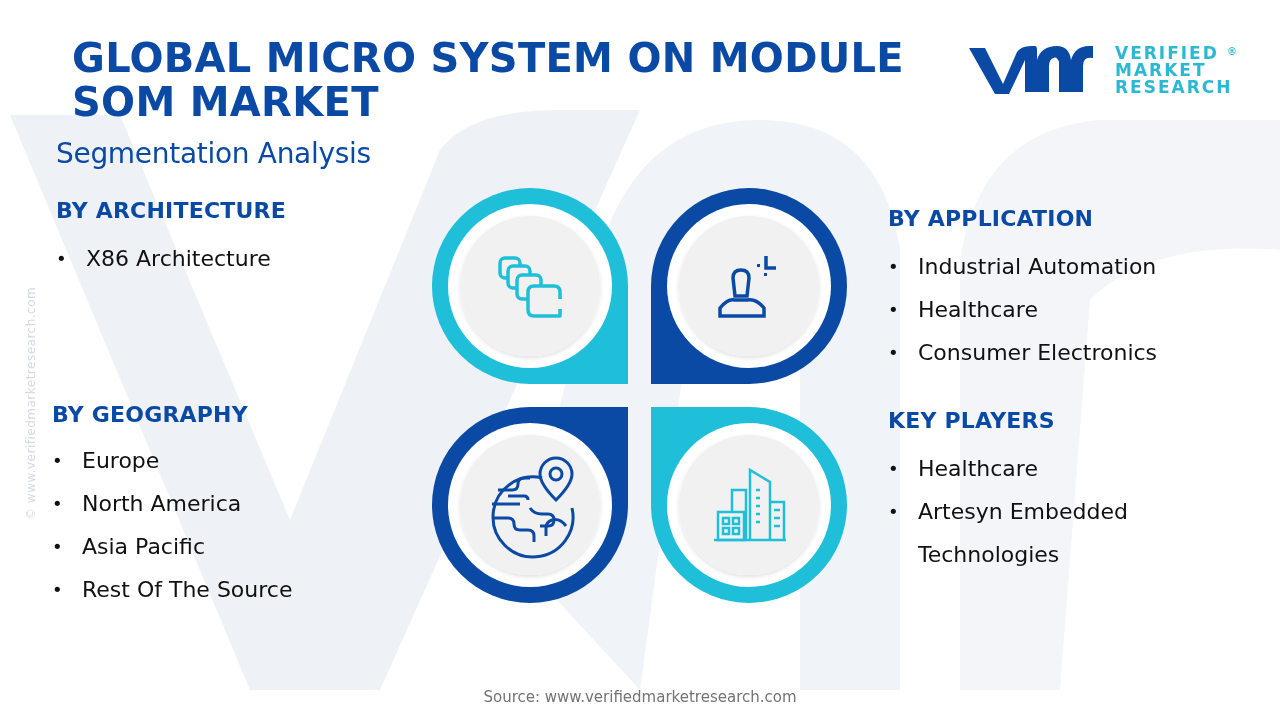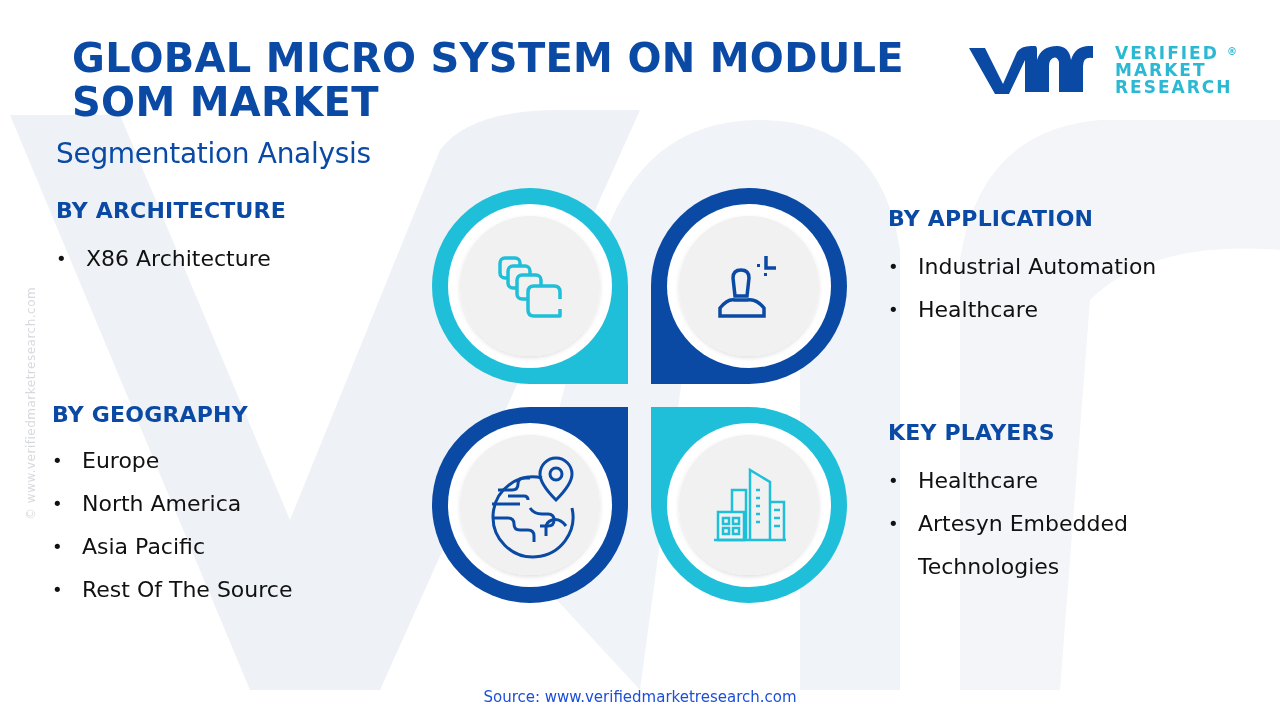--- a/index.html
+++ b/index.html
@@ -9,21 +9,21 @@
   .subtitle { position:absolute; left:56px; top:137px; font-size:28px; color:#0a4aa5; z-index:2; letter-spacing:-0.3px; }
   .logo { position:absolute; left:965px; top:40px; z-index:2; display:flex; align-items:center; }
   .logo-text { margin-left:20px; color:#2bb8d2; font-size:17px; line-height:17px; letter-spacing:2px; font-weight:bold; }
   .logo-reg { position:absolute; left:260px; top:-2px; font-size:10px; color:#2bb8d2; }
   .seg { position:absolute; z-index:2; }
   .seg h3 { margin:0; font-size:22px; font-weight:bold; color:#0a4aa5; letter-spacing:0.2px; }
   .seg ul { list-style:none; margin:0; padding:0; }
   .seg li { position:relative; padding-left:30px; font-size:22px; color:#111; line-height:43px; }
   .seg li::before { content:"•"; position:absolute; left:0; top:0; font-size:18px; }
   .side-wm { position:absolute; left:24px; top:520px; transform-origin:left top; transform:rotate(-90deg); font-size:12px; color:#d6d9de; white-space:nowrap; z-index:1; letter-spacing:0.5px; }
-  .source { position:absolute; left:0; width:1280px; top:688px; text-align:center; font-size:15px; color:#1d4ed8; z-index:2; }
+  .source { position:absolute; left:0; width:1280px; top:688px; text-align:center; font-size:15px; color:#737373; z-index:2; }
   .drops { position:absolute; left:0; top:0; z-index:2; }
 </style>
 </head>
 <body>
 
 <svg class="wm" width="1280" height="720" viewBox="0 0 1280 720">
   <path d="M10 115 L 120 115 L 290 520 L 440 150 Q 470 110 560 110 L 640 110 L 380 690 L 250 690 Z" fill="#eef1f6"></path>
   <path d="M520 560 L 600 250 Q 640 120 760 120 Q 880 120 900 250 L 900 690 L 800 690 L 800 320 Q 790 240 760 240 Q 700 240 690 320 L 640 690 Z" fill="#f0f3f7"></path>
   <path d="M960 690 L 960 260 Q 980 130 1100 120 L 1280 120 L 1280 250 Q 1150 240 1090 300 L 1060 690 Z" fill="#f3f5f8"></path>
 </svg>
@@ -125,34 +125,35 @@
   <ul style="margin-top:14px;">
     <li>X86 Architecture</li>
   </ul>
 </div>
 
 <div class="seg" style="left:888px; top:206px;">
   <h3>BY APPLICATION</h3>
   <ul style="margin-top:14px;">
     <li>Industrial Automation</li>
     <li>Healthcare</li>
+    <li>Consumer Electronics</li>
   </ul>
 </div>
 
 <div class="seg" style="left:52px; top:402px;">
   <h3>BY GEOGRAPHY</h3>
   <ul style="margin-top:12px;">
     <li>Europe</li>
     <li>North America</li>
     <li>Asia Pacific</li>
     <li>Rest Of The Source</li>
   </ul>
 </div>
 
-<div class="seg" style="left:888px; top:420px;">
+<div class="seg" style="left:888px; top:408px;">
   <h3>KEY PLAYERS</h3>
   <ul style="margin-top:14px;">
     <li>Healthcare</li>
     <li>Artesyn Embedded</li>
     <li class="nobullet">Technologies</li>
   </ul>
 </div>
 
 <div class="source">Source: www.verifiedmarketresearch.com</div>
 

